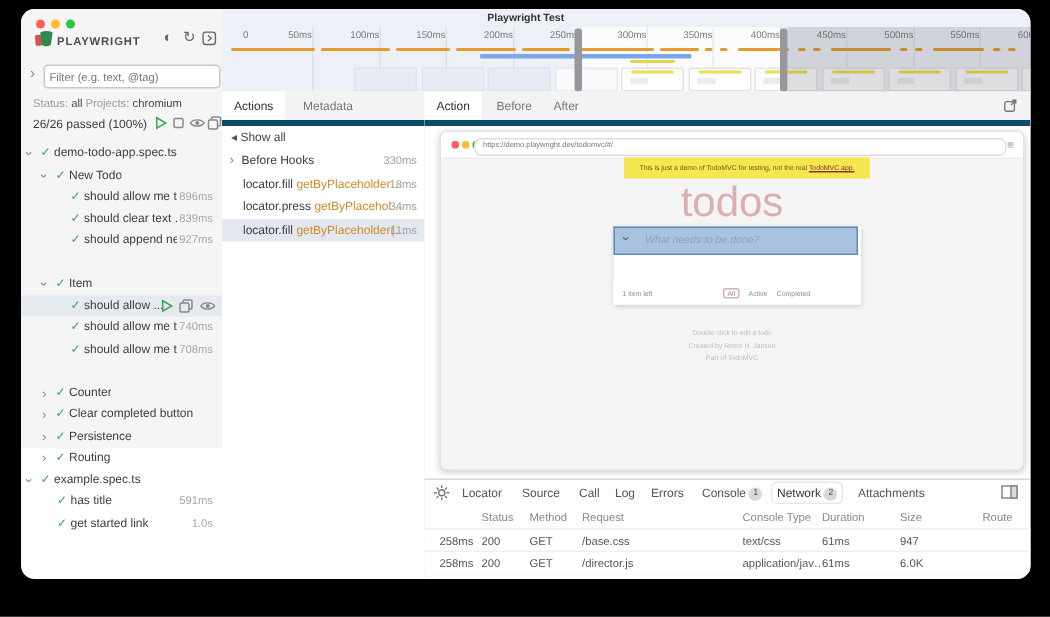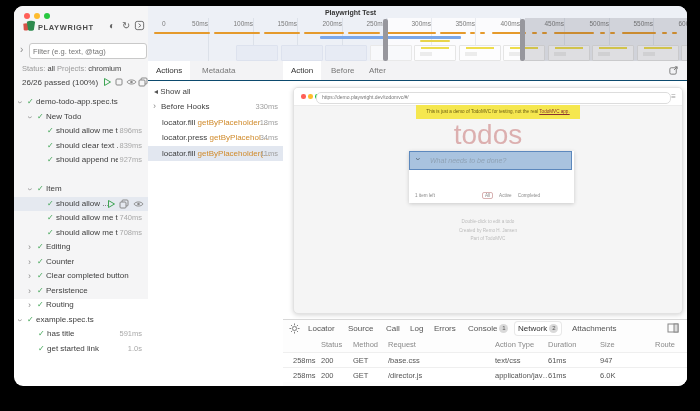--- a/index.html
+++ b/index.html
@@ -45,21 +45,21 @@
   .thumb{position:absolute;top:39px;width:40px;height:14px;border-radius:1px;}
   .thumb.early{background:#e7ebf4;border:1px solid #dde2ee;}
   .thumb.mid{background:#f8f9fb;border:1px solid #e9e9e9;}
   .thumb.page{background:#fdfdfe;border:1px solid #e5e5e5;}
   .thumb.page::before{content:"";position:absolute;left:15%;top:1px;width:70%;height:2px;background:#eedd4d;}
   .thumb.page::after{content:"";position:absolute;left:5px;top:6px;width:12px;height:4px;background:#ececec;}
   #midwhite{position:absolute;left:240px;top:12px;width:132px;height:43px;background:rgba(255,255,255,.75);}
   .handle{position:absolute;top:13px;width:5px;height:42px;background:#97979d;border-radius:2px;z-index:4;}
   #dimright{position:absolute;left:377px;right:0;top:12px;height:43px;background:rgba(60,65,75,.16);z-index:3;}
   
-  .tabbar{position:absolute;left:0;right:0;top:0;height:19px;background:#f3f3f5;border-bottom:1px solid #0c4a6e;}
+  .tabbar{position:absolute;left:0;right:0;top:0;height:19px;background:#f3f3f5;border-bottom:4px solid #0c4a6e;}
   .tab{position:absolute;top:0;height:19px;line-height:19px;padding:0 8px;font-size:8px;color:#777;}
   .tab.on{background:#fff;color:#333;}
   
   #actions{position:absolute;left:134px;top:55px;width:135px;height:325px;background:#fff;border-right:1px solid #dcdcdc;}
   .showall{position:absolute;left:6px;top:26px;font-size:8px;color:#444;}
   .showall::before{content:"◂ ";color:#555;}
   .arow{position:absolute;left:0;width:135px;height:15px;line-height:15px;font-size:8px;color:#3d3d3d;}
   .arow.sel{background:#e2e7f0;}
   .arow .nm{position:absolute;left:14px;white-space:nowrap;}
   .arow .nm.hook{left:13px;}
@@ -224,25 +224,20 @@
     <div class="sr l2" style="top:205px">
         <span class="check"></span>
         <span class="lbl">should allow me t...</span>
         <span class="dur">740ms</span>
       </div>
     <div class="sr l2" style="top:219.5px">
         <span class="check"></span>
         <span class="lbl">should allow me t...</span>
         <span class="dur">708ms</span>
       </div>
-    <div class="sr l1" style="top:234px">
-        <span class="chev"></span>
-        <span class="check"></span>
-        <span class="lbl">Editing</span>
-      </div>
     <div class="sr l1" style="top:248.5px">
         <span class="chev"></span>
         <span class="check"></span>
         <span class="lbl">Counter</span>
       </div>
     <div class="sr l1" style="top:263px">
         <span class="chev"></span>
         <span class="check"></span>
         <span class="lbl">Clear completed button</span>
       </div>
@@ -435,21 +430,21 @@
           <rect x="1" y="1" width="10" height="8" fill="none" stroke="#888"></rect>
           <rect x="7" y="1" width="4" height="8" fill="#ddd" stroke="#888"></rect>
         </svg>
     </div>
 
     <div class="net-grid net-h">
       <div></div>
         <div>Status</div>
       <div>Method</div>
         <div>Request</div>
-      <div>Action Type</div>
+      <div>Console Type</div>
         <div>Duration</div>
       <div>Size</div>
         <div>Route</div>
     </div>
     <div class="net-grid net-r" style="top:32px">
       <div>258ms</div>
         <div>200</div>
       <div>GET</div>
         <div>/base.css</div>
       <div>text/css</div>

